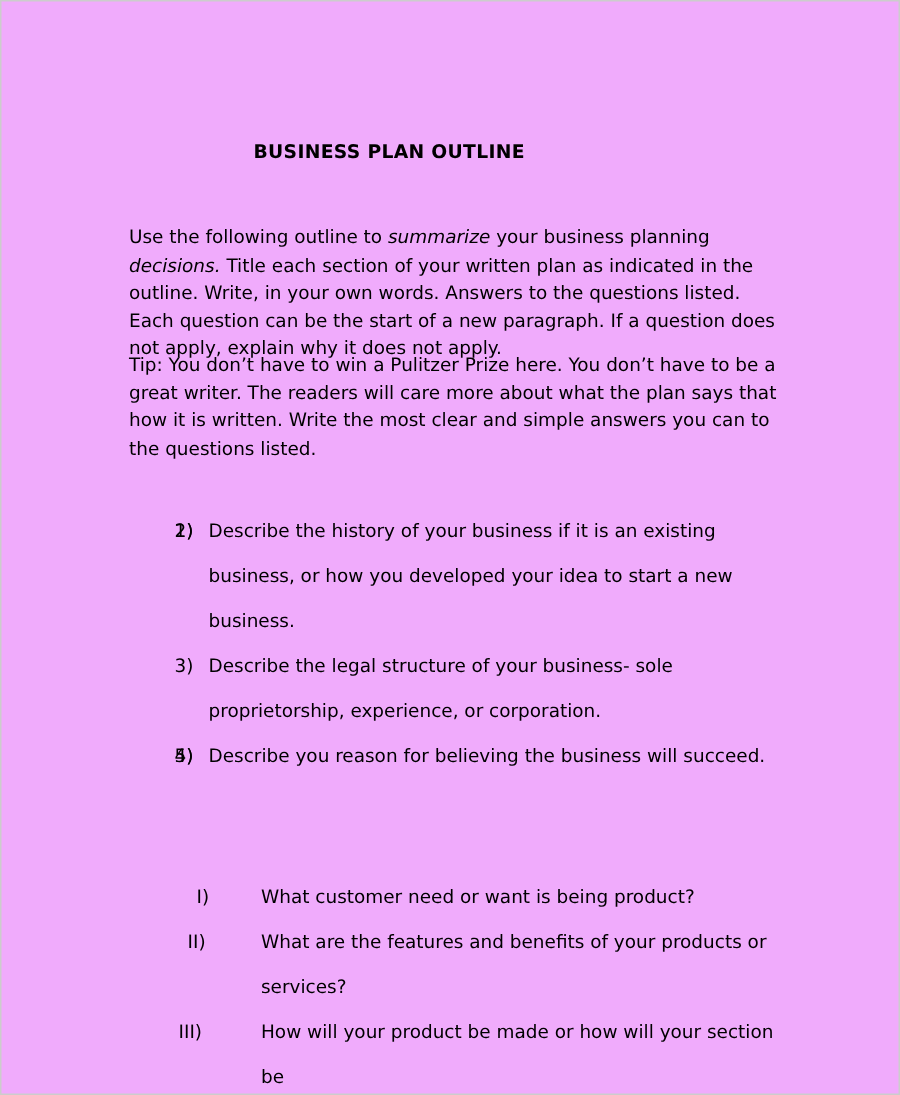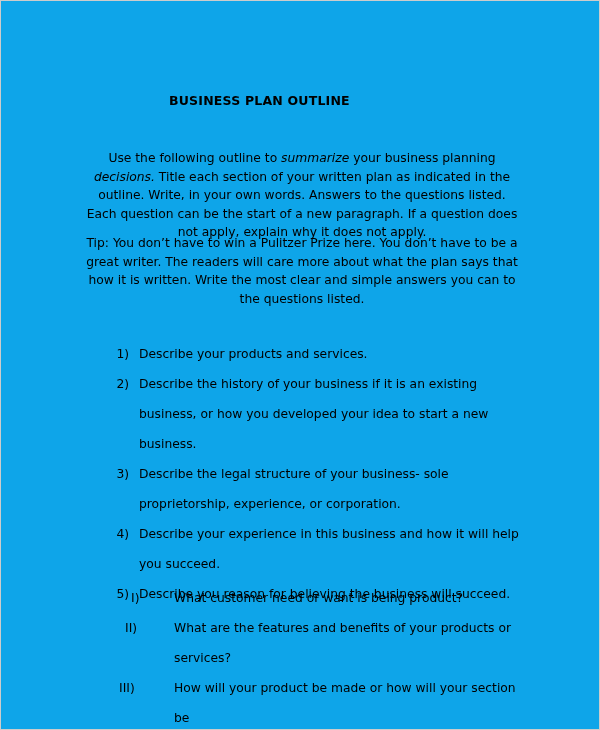--- a/index.html
+++ b/index.html
@@ -11,40 +11,40 @@
   body {
     font-family: "DejaVu Sans", sans-serif;
     color: #000000;
     -webkit-font-smoothing: antialiased;
   }
   .page {
     position: relative;
     width: 600px;
     height: 730px;
     box-sizing: border-box;
-    background: #0ea5e9;
+    background: #f0abfc;
     border: 1px solid #cccccc;
     overflow: hidden;
   }
   .doc-title {
     position: absolute;
     left: 168px;
     top: 92px;
     font-size: 12.5px;
     font-weight: bold;
     letter-spacing: 0.2px;
     white-space: nowrap;
   }
   .para {
     position: absolute;
     left: 85px;
     width: 432px;
     font-size: 12.3px;
     line-height: 18.4px;
-    text-align: center;
+    text-align: left;
   }
   .para em {
     font-style: italic;
   }
   #intro-paragraph { top: 136px; }
   #tip-paragraph   { top: 221px; }
 
   .section-heading {
     position: absolute;
     left: 105px;
@@ -129,30 +129,30 @@
 
   <div class="doc-title">BUSINESS PLAN OUTLINE</div>
 
   <p class="para" id="intro-paragraph"><span>Use the following outline to </span><em>summarize</em><span> your business planning </span><em>decisions.</em><span> Title each section of your written plan as indicated in the outline. Write, in your own words. Answers to the questions listed. Each question can be the start of a new paragraph. If a question does not apply, explain why it does not apply.</span></p>
 
   <p class="para" id="tip-paragraph">Tip: You don’t have to win a Pulitzer Prize here. You don’t have to be a great writer. The readers will care more about what the plan says that how it is written. Write the most clear and simple answers you can to the questions listed.</p>
 
 
   <ul class="num-list">
     <li>
-      <span class="marker">1)</span><span>Describe your products and services.</span>
+      <span class="marker">1)</span>
     </li>
     <li>
       <span class="marker">2)</span><span>Describe the history of your business if it is an existing business, or how you developed your idea to start a new business.</span>
     </li>
     <li>
       <span class="marker">3)</span><span>Describe the legal structure of your business- sole proprietorship, experience, or corporation.</span>
     </li>
     <li>
-      <span class="marker">4)</span><span>Describe your experience in this business and how it will help you succeed.</span>
+      <span class="marker">4)</span>
     </li>
     <li>
       <span class="marker">5)</span><span>Describe you reason for believing the business will succeed.</span>
     </li>
   </ul>
 
 
 
   <ul class="roman-list">
     <li>

